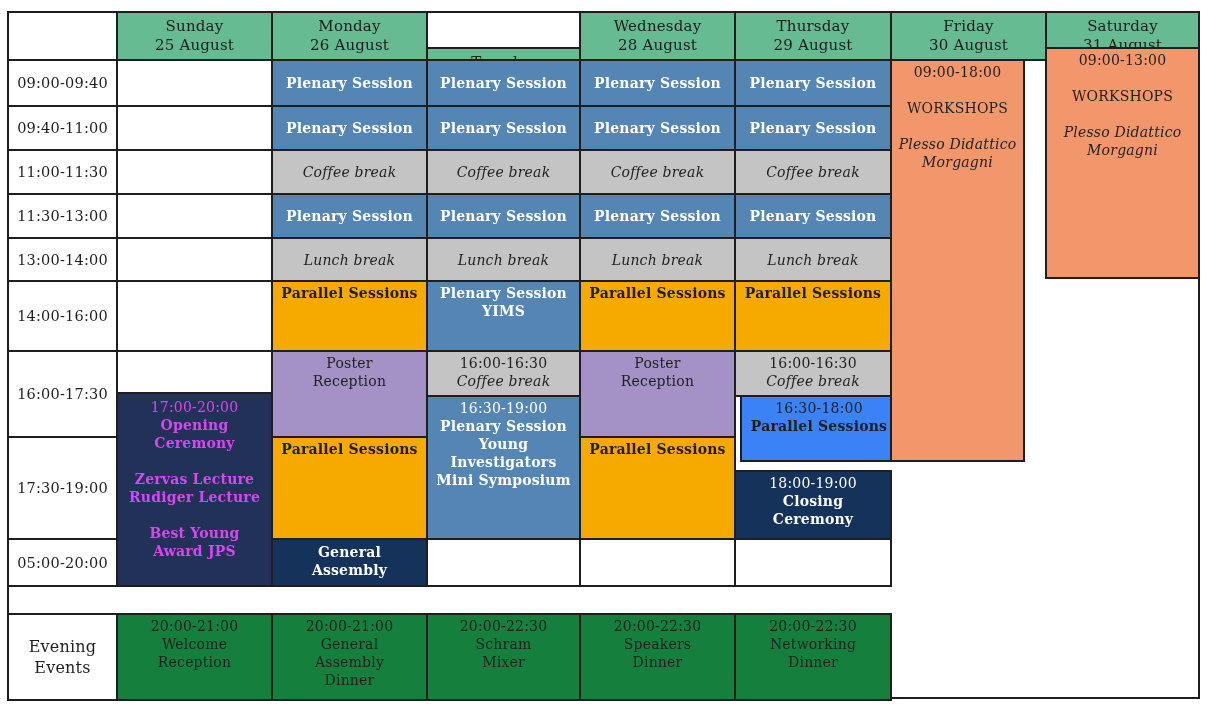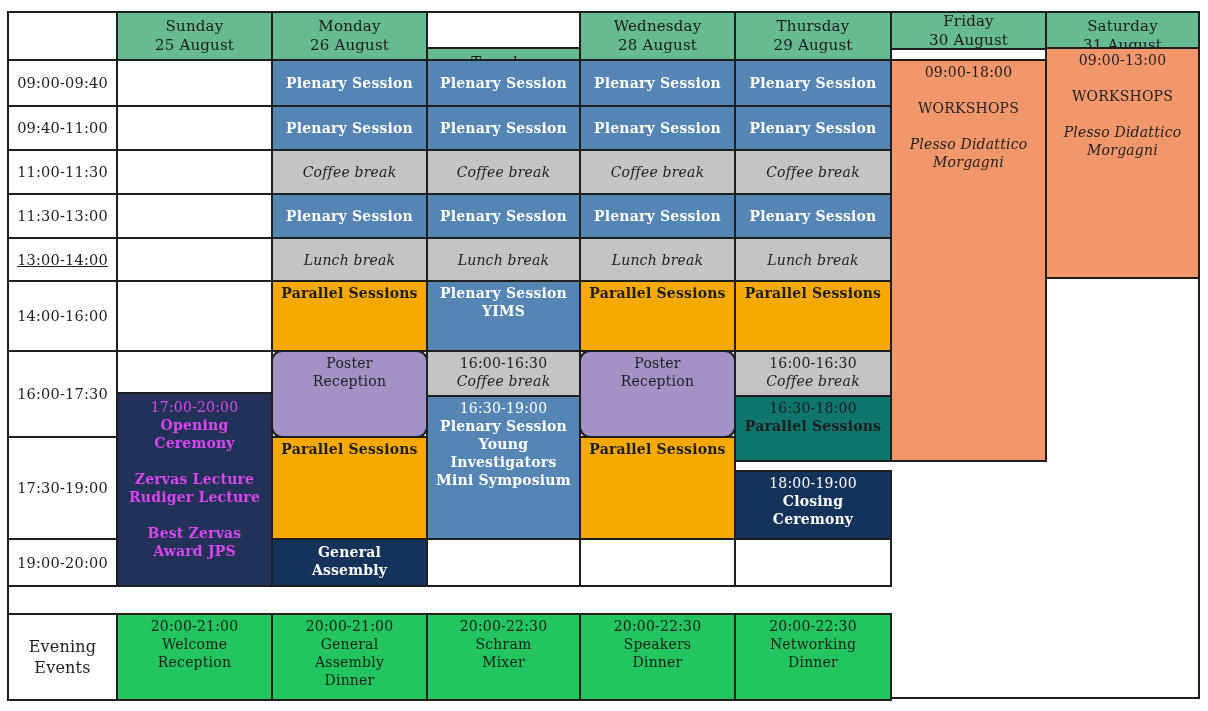--- a/index.html
+++ b/index.html
@@ -10,26 +10,26 @@
   .cell { position:absolute; box-sizing:border-box; border:2px solid #1e1e1e;
           display:flex; flex-direction:column; align-items:center; text-align:center;
           font-size:14px; line-height:18px; font-weight:bold; letter-spacing:0.2px; }
   .center { justify-content:center; }
   .top { justify-content:flex-start; padding-top:2px; }
   .hdr { background:#67bb92; font-size:15px; line-height:19px; font-weight:normal; justify-content:center; color:#1c1c1c; }
   .time { background:#ffffff; font-weight:normal; font-size:14.5px; }
   .plenary { background:#5586b3; color:#ffffff; }
   .coffee { background:#c4c4c4; font-style:italic; font-weight:normal; }
   .parallel { background:#f6aa00; color:#1e1e1e; }
-  .parallel2 { background:#0f766e; color:#1e1e1e; }
-  .poster { background:#a491c6; font-weight:normal;border-radius:11px; }
+  .parallel2 { background:#3b82f6; color:#1e1e1e;margin-left:6px; }
+  .poster { background:#a491c6; font-weight:normal; }
   .navy { background:#213158; color:#d946ef; }
   .navy2 { background:#15335a; color:#ffffff; }
   .workshop { background:#f2976b; font-weight:normal; }
-  .evening { background:#22c55e; font-weight:normal; }
+  .evening { background:#15803d; font-weight:normal; }
   .empty { background:#ffffff; }
   .it { font-style:italic; }
   .norm { font-weight:normal; }
   .sp { height:18px; }
 </style>
 </head>
 <body>
 
 <div class="frame"></div>
 
@@ -48,73 +48,73 @@
     <span>27 August</span>
   </div>
 <div class="cell hdr" style="left:579px;top:11px;width:157px;height:50px;">
     <span>Wednesday</span>
     <span>28 August</span>
   </div>
 <div class="cell hdr" style="left:734px;top:11px;width:158px;height:50px;">
     <span>Thursday</span>
     <span>29 August</span>
   </div>
-<div class="cell hdr" style="left:890px;top:11px;width:157px;height:39px;">
+<div class="cell hdr" style="left:890px;top:11px;width:157px;height:50px;">
     <span>Friday</span>
     <span>30 August</span>
   </div>
 <div class="cell hdr" style="left:1045px;top:11px;width:155px;height:50px;">
     <span>Saturday</span>
     <span>31 August</span>
   </div>
 
 <div class="cell time center" style="left:7px;top:59px;width:111px;height:48px;">
     <span>09:00-09:40</span>
   </div>
 <div class="cell time center" style="left:7px;top:105px;width:111px;height:46px;">
     <span>09:40-11:00</span>
   </div>
 <div class="cell time center" style="left:7px;top:149px;width:111px;height:46px;">
     <span>11:00-11:30</span>
   </div>
 <div class="cell time center" style="left:7px;top:193px;width:111px;height:46px;">
     <span>11:30-13:00</span>
   </div>
-<div class="cell time center" style="left:7px;top:237px;width:111px;height:45px;text-decoration:underline;">
+<div class="cell time center" style="left:7px;top:237px;width:111px;height:45px;">
     <span>13:00-14:00</span>
   </div>
 <div class="cell time center" style="left:7px;top:280px;width:111px;height:72px;">
     <span>14:00-16:00</span>
   </div>
 <div class="cell time center" style="left:7px;top:350px;width:111px;height:88px;">
     <span>16:00-17:30</span>
   </div>
 <div class="cell time center" style="left:7px;top:436px;width:111px;height:104px;">
     <span>17:30-19:00</span>
   </div>
 <div class="cell time center" style="left:7px;top:538px;width:111px;height:49px;">
-    <span>19:00-20:00</span>
+    <span>05:00-20:00</span>
   </div>
 
 <div class="cell empty" style="left:116px;top:59px;width:157px;height:48px;"></div>
 <div class="cell empty" style="left:116px;top:105px;width:157px;height:46px;"></div>
 <div class="cell empty" style="left:116px;top:149px;width:157px;height:46px;"></div>
 <div class="cell empty" style="left:116px;top:193px;width:157px;height:46px;"></div>
 <div class="cell empty" style="left:116px;top:237px;width:157px;height:45px;"></div>
 <div class="cell empty" style="left:116px;top:280px;width:157px;height:72px;"></div>
 <div class="cell empty" style="left:116px;top:350px;width:157px;height:44px;"></div>
 <div class="cell navy top" style="left:116px;top:392px;width:157px;height:195px;padding-top:4px;">
   <span class="norm">17:00-20:00</span>
   <span>Opening</span>
   <span>Ceremony</span>
   <span class="sp"></span>
   <span>Zervas Lecture</span>
   <span>Rudiger Lecture</span>
   <span class="sp"></span>
-  <span>Best Zervas</span>
+  <span>Best Young</span>
   <span>Award JPS</span>
 </div>
 
 <div class="cell plenary center" style="left:271px;top:59px;width:157px;height:48px;">
     <span>Plenary Session</span>
   </div>
 <div class="cell plenary center" style="left:271px;top:105px;width:157px;height:46px;">
     <span>Plenary Session</span>
   </div>
 <div class="cell coffee center" style="left:271px;top:149px;width:157px;height:46px;">
@@ -226,21 +226,21 @@
     <span class="norm">16:30-18:00</span>
     <span>Parallel Sessions</span>
   </div>
 <div class="cell navy2 top" style="left:734px;top:460px;width:158px;height:80px;margin-top:10px;">
     <span class="norm">18:00-19:00</span>
     <span>Closing</span>
     <span>Ceremony</span>
   </div>
 <div class="cell empty" style="left:734px;top:538px;width:158px;height:49px;"></div>
 
-<div class="cell workshop top" style="left:890px;top:59px;width:157px;height:403px;">
+<div class="cell workshop top" style="left:890px;top:59px;width:135px;height:403px;">
   <span>09:00-18:00</span>
   <span class="sp"></span>
   <span>WORKSHOPS</span>
   <span class="sp"></span>
   <span class="it">Plesso Didattico</span>
   <span class="it">Morgagni</span>
 </div>
 
 <div class="cell workshop top" style="left:1045px;top:47px;width:155px;height:232px;">
   <span>09:00-13:00</span>

